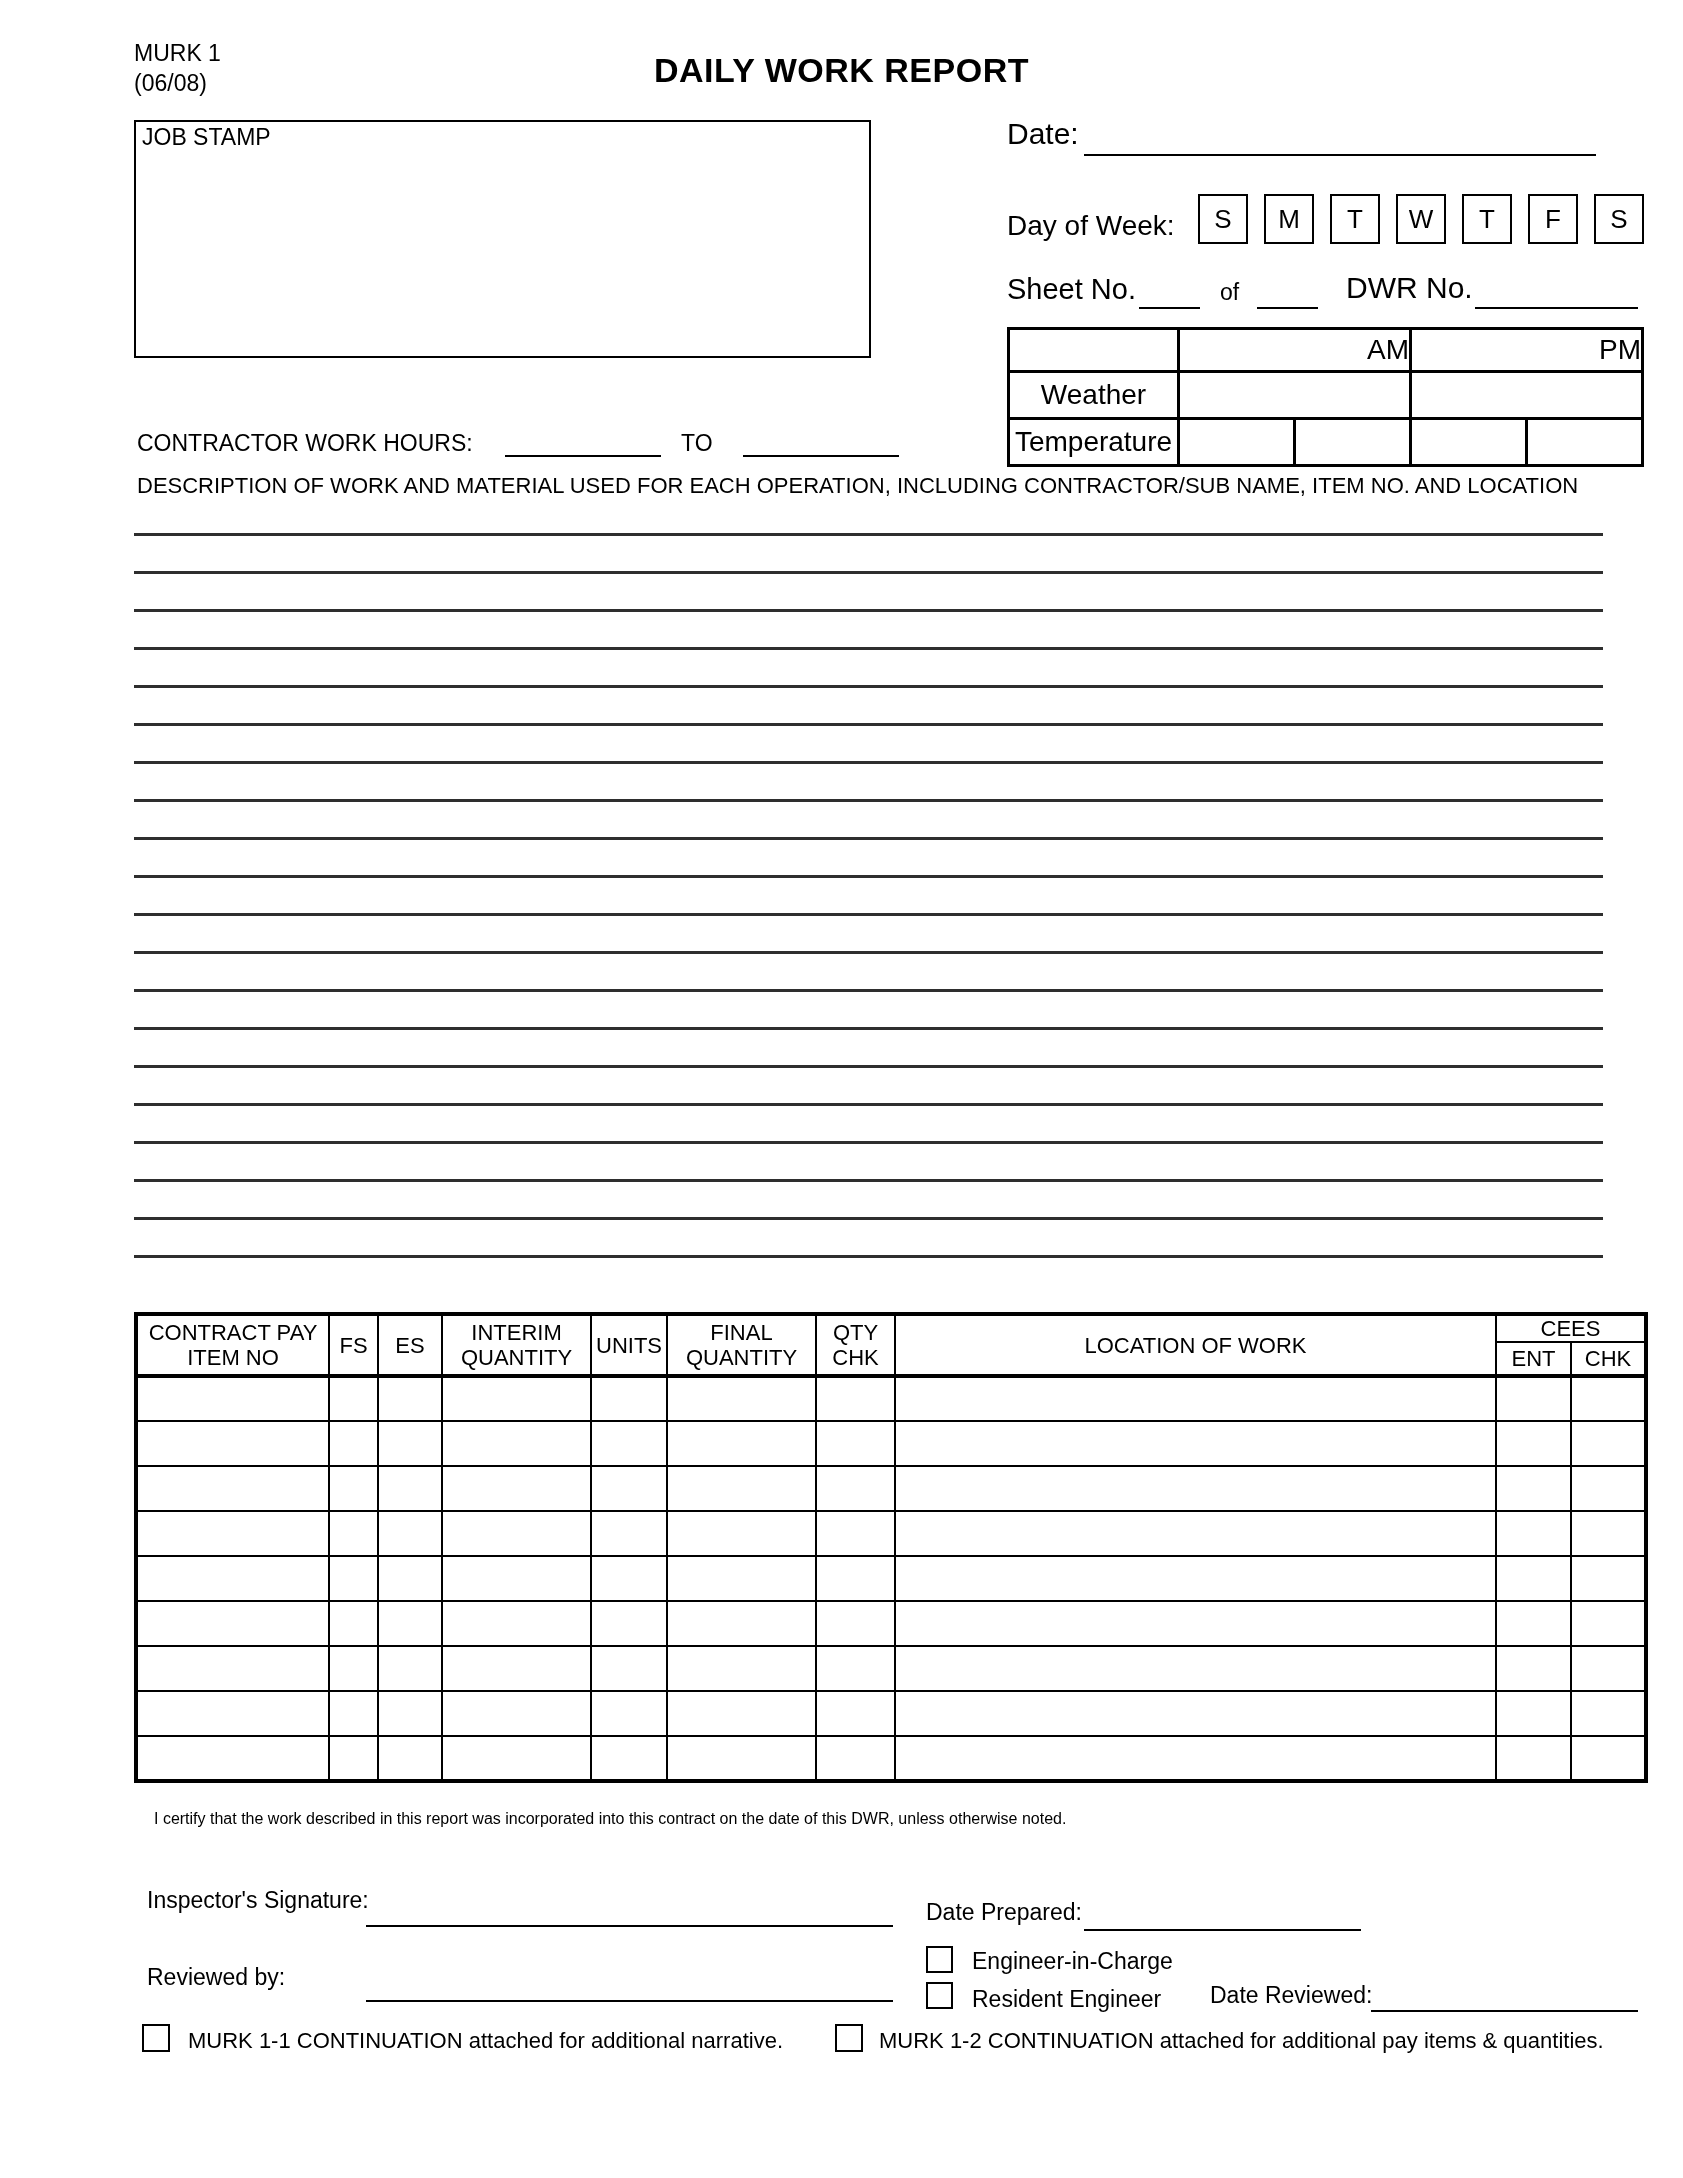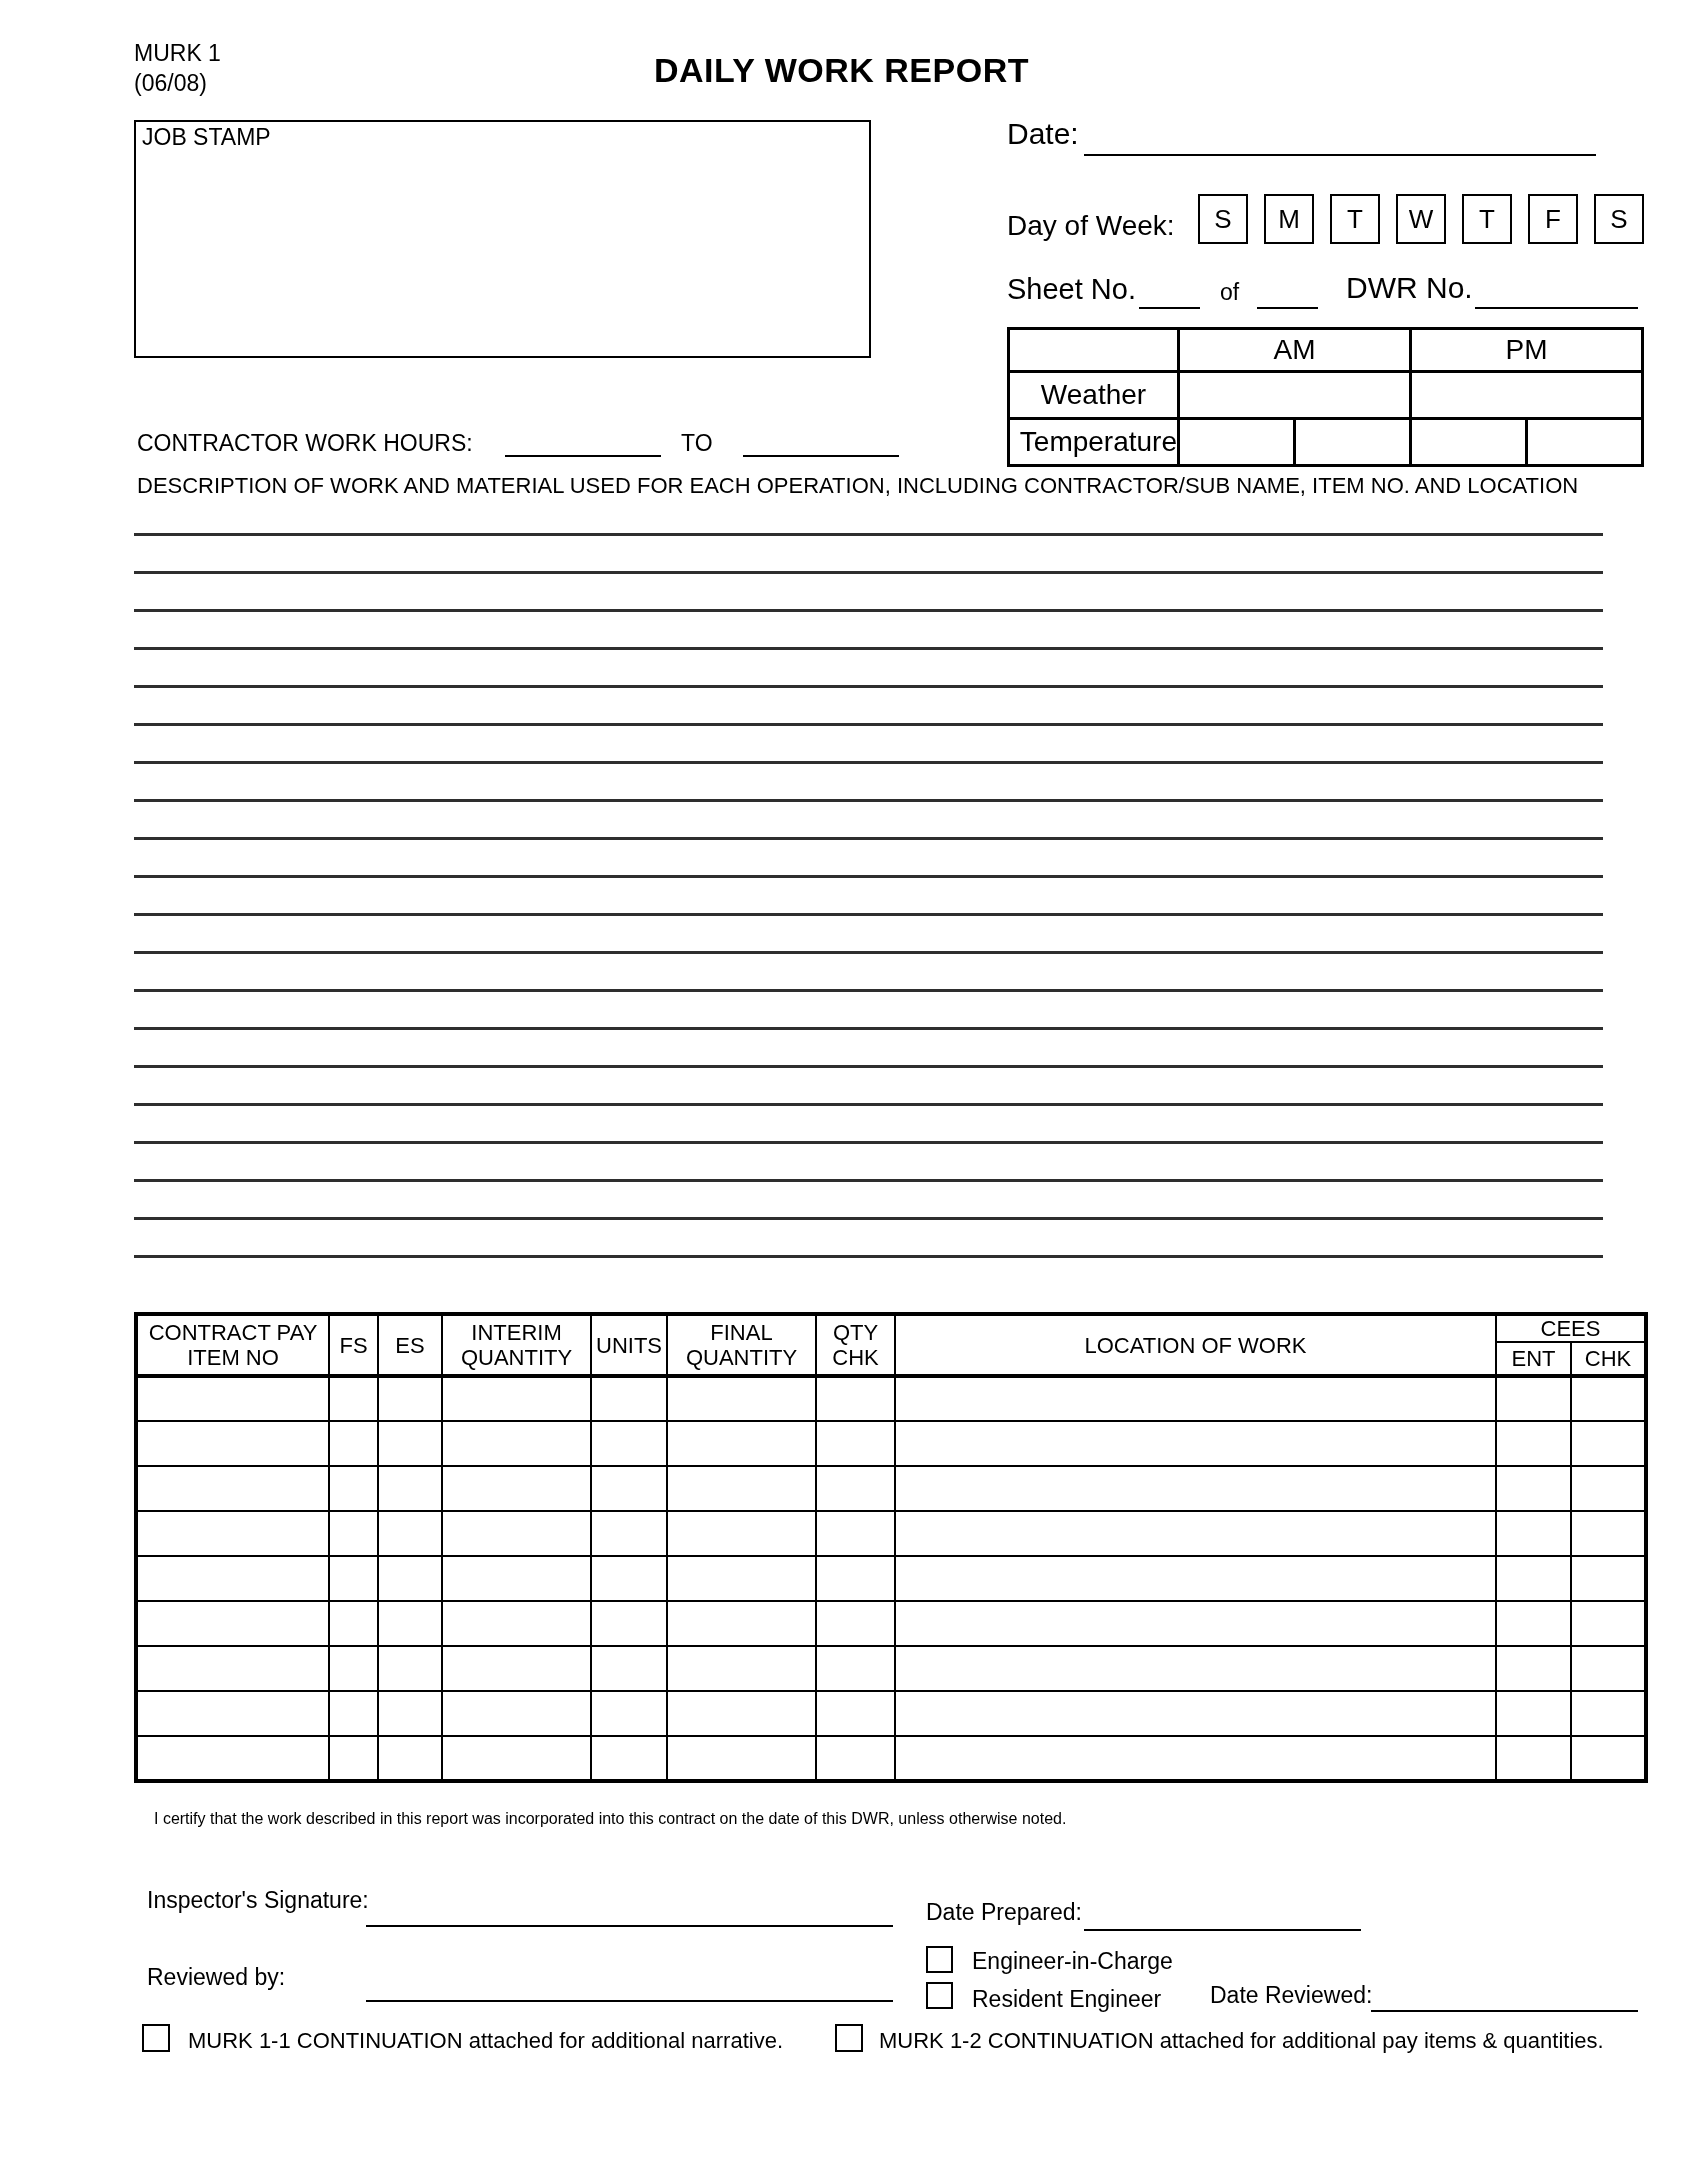--- a/index.html
+++ b/index.html
@@ -23,23 +23,23 @@
   .day-box{width:50px;height:50px;border:2px solid #000;box-sizing:border-box;
            font-size:26px;display:flex;align-items:center;justify-content:center;}
   .sheet-lbl{left:1007px;top:273px;font-size:29px;}
   .of-lbl{left:1220px;top:279px;font-size:23px;}
   .dwr-lbl{left:1346px;top:271px;font-size:30px;}
 
   
   .cond-table{position:absolute;left:1007px;top:327px;width:634px;table-layout:fixed;
               border-collapse:collapse;border:3px solid #000;font-size:28px;}
   .cond-table td{border:3px solid #000;text-align:center;padding:0;overflow:hidden;}
-  .cond-table tr:nth-child(1) td{height:40px;}
+  .cond-table tr:nth-child(1) td{height:40px;text-align:right;}
   .cond-table tr:nth-child(2) td{height:44px;}
-  .cond-table tr:nth-child(3) td{height:44px;text-align:right;}
+  .cond-table tr:nth-child(3) td{height:44px;}
 
   
   .hours-lbl{left:137px;top:430px;font-size:23px;}
   .to-lbl{left:681px;top:430px;font-size:23px;text-align:center;}
   .desc-head{left:137px;top:473px;font-size:22px;white-space:nowrap;}
   .rules{left:134px;top:533px;width:1469px;}
   .rule-line{height:38px;border-top:3px solid #2e2e2e;box-sizing:border-box;}
 
   
   .pay-table{position:absolute;left:134px;top:1312px;width:1511px;table-layout:fixed;

